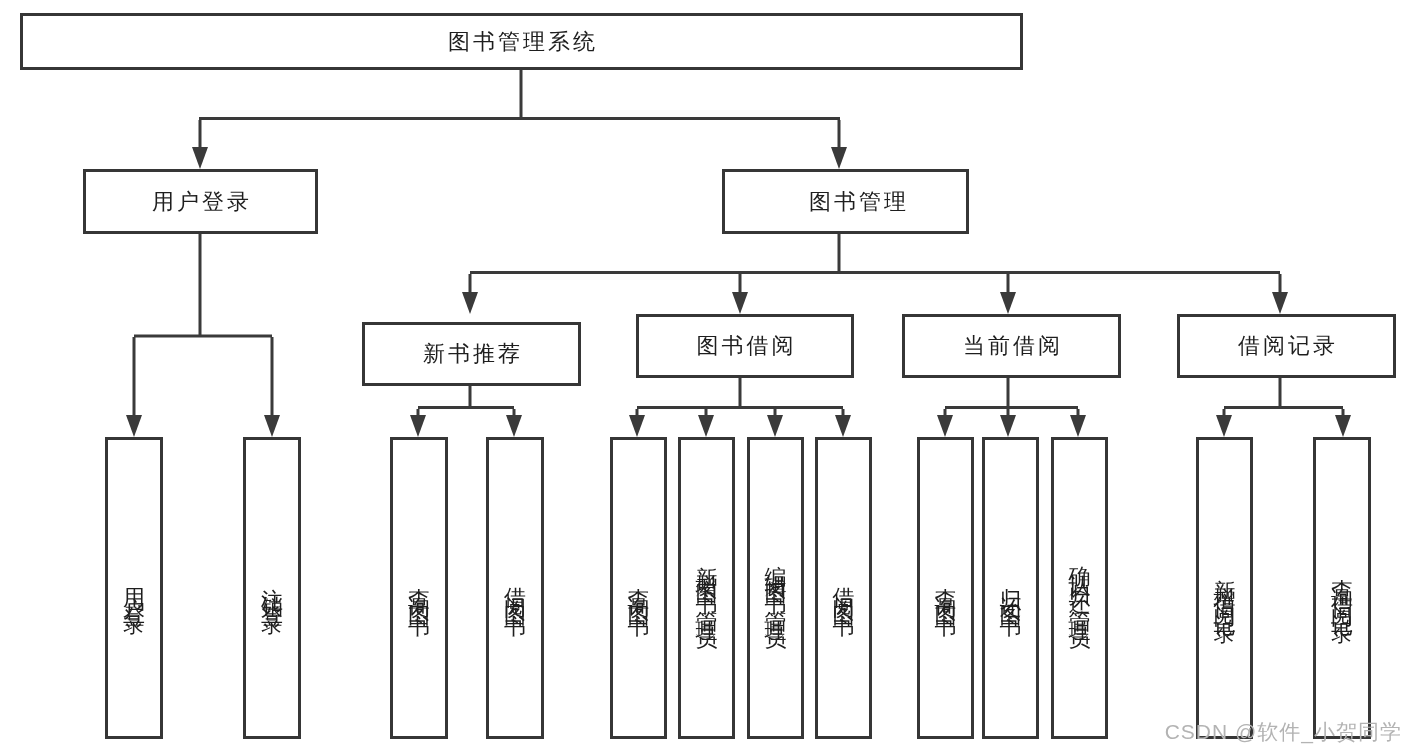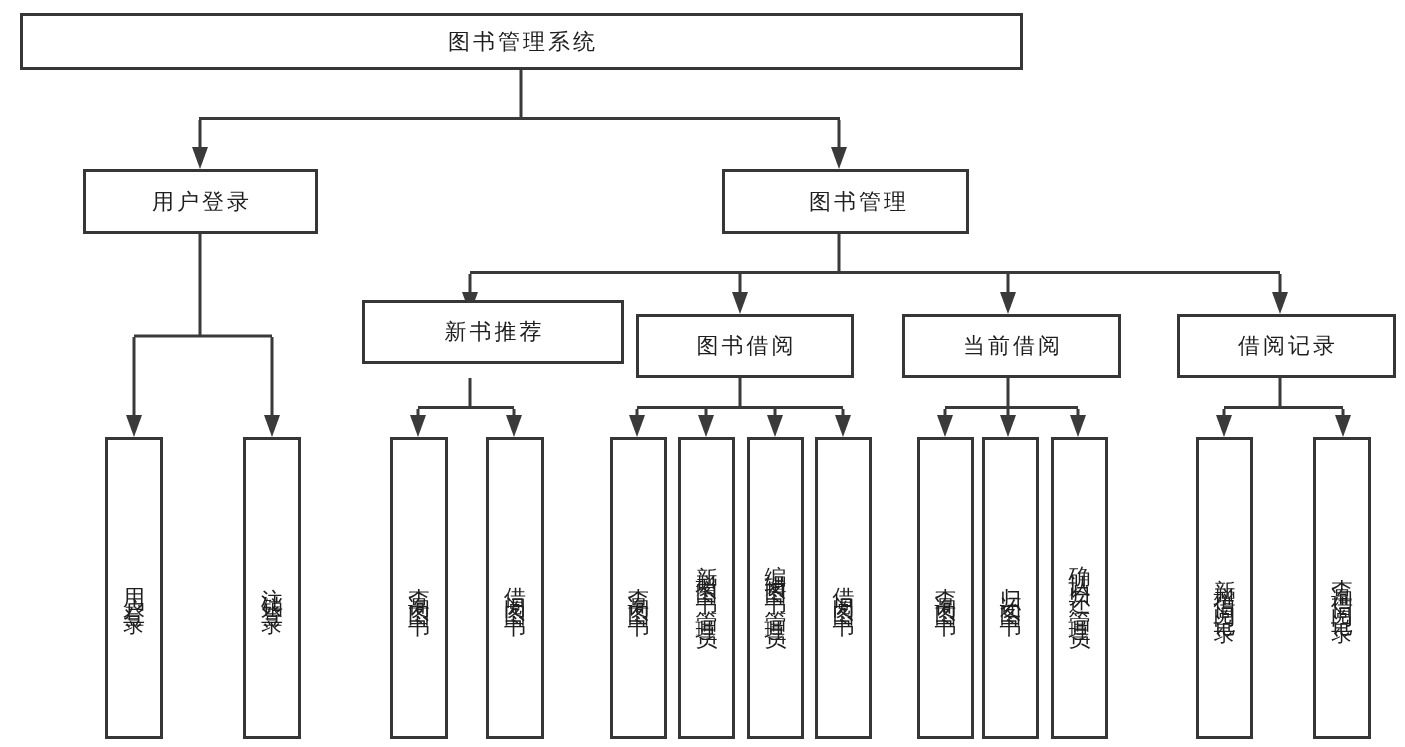--- a/index.html
+++ b/index.html
@@ -122,21 +122,21 @@
     <span>图书管理系统</span>
   </div>
 
   <div class="box" style="left:83px; top:169px; width:235px; height:65px;">
     <span>用户登录</span>
   </div>
   <div class="box" style="left:722px; top:169px; width:247px; height:65px;padding-left:24px;">
     <span>图书管理</span>
   </div>
 
-  <div class="box" style="left:362px; top:300px; width:262px; height:64px;">
+  <div class="box" style="left:362px; top:322px; width:219px; height:64px;">
     <span>新书推荐</span>
   </div>
   <div class="box" style="left:902px; top:314px; width:219px; height:64px;">
     <span>当前借阅</span>
   </div>
   <div class="box" style="left:636px; top:314px; width:218px; height:64px;">
     <span>图书借阅</span>
   </div>
   <div class="box" style="left:1177px; top:314px; width:219px; height:64px;">
     <span>借阅记录</span>
@@ -179,14 +179,15 @@
     <span>确认归还（管理员）</span>
   </div>
 
   <div class="vbox" style="left:1196px; width:57px;">
     <span>新增借阅记录</span>
   </div>
   <div class="vbox" style="left:1313px; width:58px;">
     <span>查询借阅记录</span>
   </div>
 
+  <div class="watermark">CSDN @软件_小贺同学</div>
 
 </div>
 
 </body></html>

